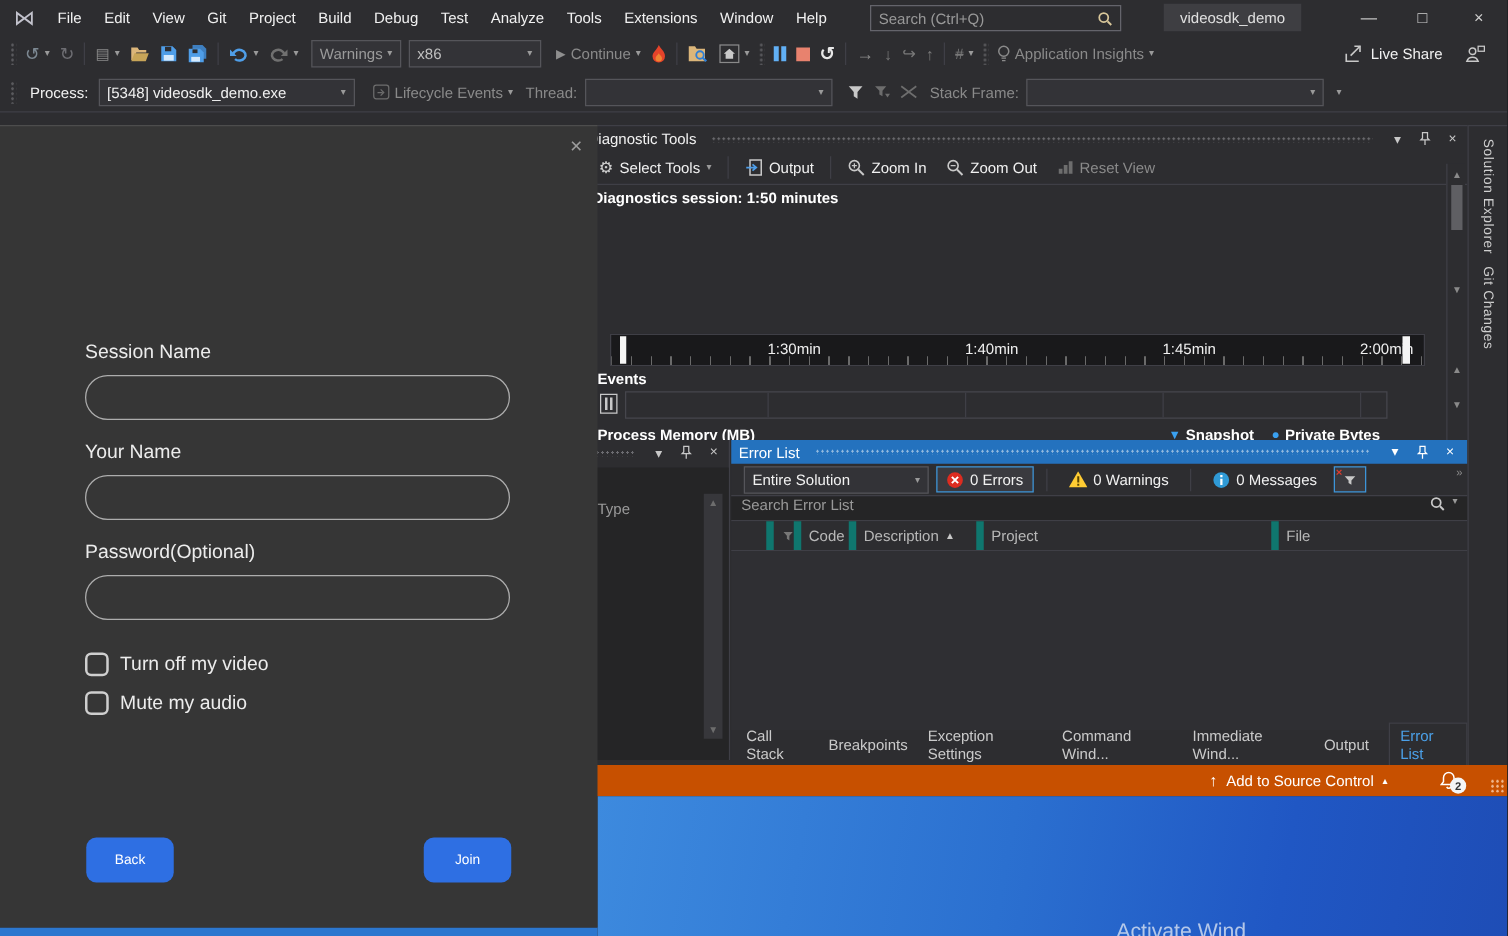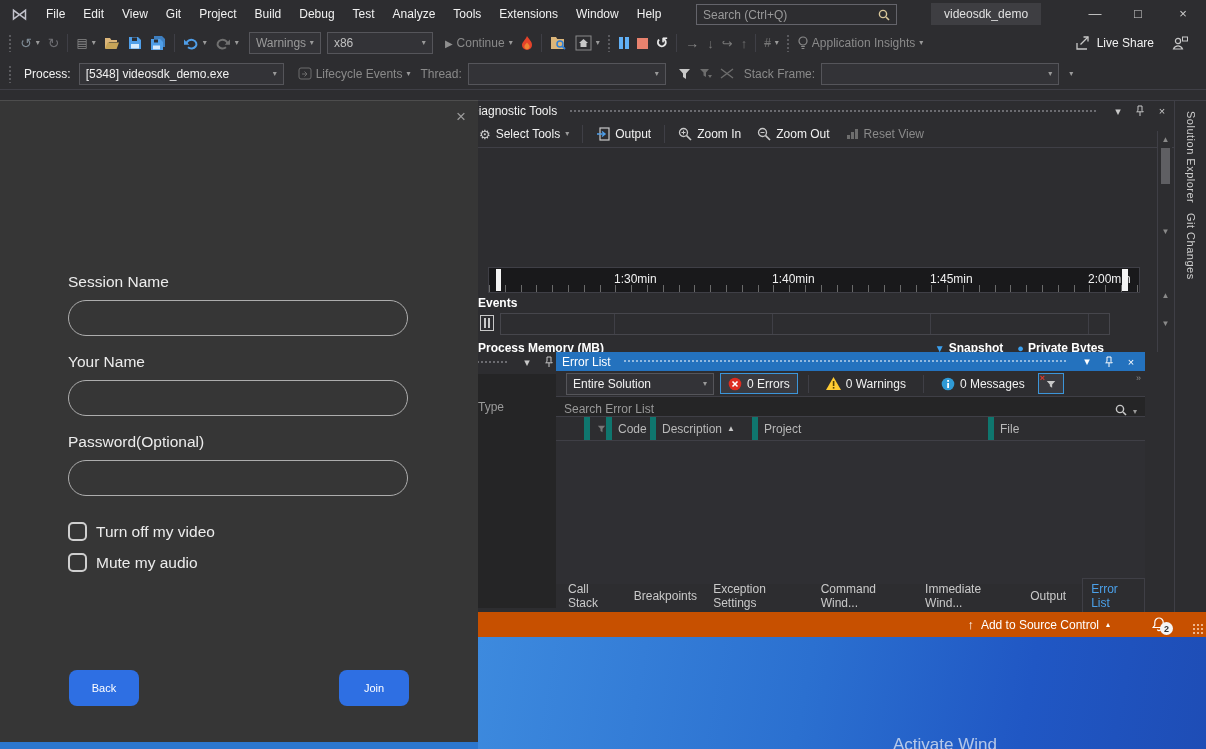--- a/index.html
+++ b/index.html
@@ -53,26 +53,26 @@
   .legend{margin-left:auto;display:flex;align-items:center;gap:14px;padding-right:52px;font-weight:bold}
   .vscroll{position:absolute;width:15px;background:#2d2d30;border-left:1px solid #3f3f46}
   .sarrow{position:absolute;left:0;width:15px;text-align:center;font-size:8px;color:#8a8a8a}
   .sthumb{position:absolute;left:3px;width:9px;background:#5f5f63}
 
   
   .mini{position:absolute;left:466px;top:352px;width:118px;height:256px;background:#2d2d30;border-right:1px solid #3f3f46}
   .mini-body{position:absolute;left:0;top:22px;right:0;bottom:0;background:#252526}
 
   
-  .elist{position:absolute;left:556px;top:352px;width:589px;height:256px;background:#2d2d30}
+  .elist{position:absolute;left:585px;top:352px;width:589px;height:256px;background:#2d2d30}
   .elist-title{height:19px;background:#2472be;display:flex;align-items:center;padding:0 6px;gap:6px;color:#fff}
   .elist-toolbar{height:26px;display:flex;align-items:center;gap:6px;padding-left:10px;border-bottom:1px solid #3f3f46;position:relative}
   .tglbtn{height:21px;display:flex;align-items:center;gap:5px;padding:0 7px;color:#f1f1f1}
   .tglbtn.sel{border:1px solid #3c95d9;background:#3a3a3f}
-  .esearch{height:20px;background:#252526;border-bottom:1px solid #3f3f46;display:flex;align-items:flex-end;padding:0 8px;gap:6px}
+  .esearch{height:20px;background:#252526;border-bottom:1px solid #3f3f46;display:flex;align-items:flex-start;padding:0 8px;gap:6px}
   .esearch input{flex:1;background:transparent;border:0;outline:0;color:#c8c8c8;font:12px "Liberation Sans",sans-serif}
   .ehead{height:24px;display:flex;align-items:stretch;border-bottom:1px solid #3f3f46;color:#b8b8b8}
   .ecol{display:flex;align-items:center;padding-left:6px;border-right:6px solid #0f766e;gap:5px}
   .egrid{height:143px;background:#2f2f33}
   .etabs{height:24px;display:flex;align-items:center;gap:16px;padding-left:12px;color:#cacaca}
   .etab.active{border:1px solid #3f3f46;background:#2d2d30;color:#4ba0e8;padding:3px 8px}
 
   
   .side{position:absolute;left:1174px;top:100px;width:32px;height:512px;background:#2d2d30;border-left:1px solid #3f3f46;border-top:1px solid #3f3f46}
   .vtab{writing-mode:vertical-rl;color:#cfcfcf;font-size:11px;margin:10px auto 0 auto;display:block;letter-spacing:.5px}
@@ -354,20 +354,21 @@
         </span>
       <span class="dtb">
           <svg width="13" height="12" viewBox="0 0 13 12">
             <rect x="1" y="7" width="3" height="4" fill="#6d6d6d"></rect>
             <rect x="5" y="4" width="3" height="7" fill="#6d6d6d"></rect>
             <rect x="9" y="1" width="3" height="10" fill="#6d6d6d"></rect>
           </svg>
           <span class="gray">Reset View</span>
         </span>
     </div>
+    <div class="session">Diagnostics session: 1:50 minutes</div>
     <div class="ruler">
       <div class="ticks"></div>
       <span class="tick-label" style="left:125px">1:30min</span>
       <span class="tick-label" style="left:283px">1:40min</span>
       <span class="tick-label" style="left:441px">1:45min</span>
       <span class="tick-label" style="left:599px">2:00min</span>
       <span class="handle" style="left:7px;width:5px"></span>
       <span class="handle" style="left:633px;width:6px"></span>
     </div>
     <div class="events-row">Events</div>

